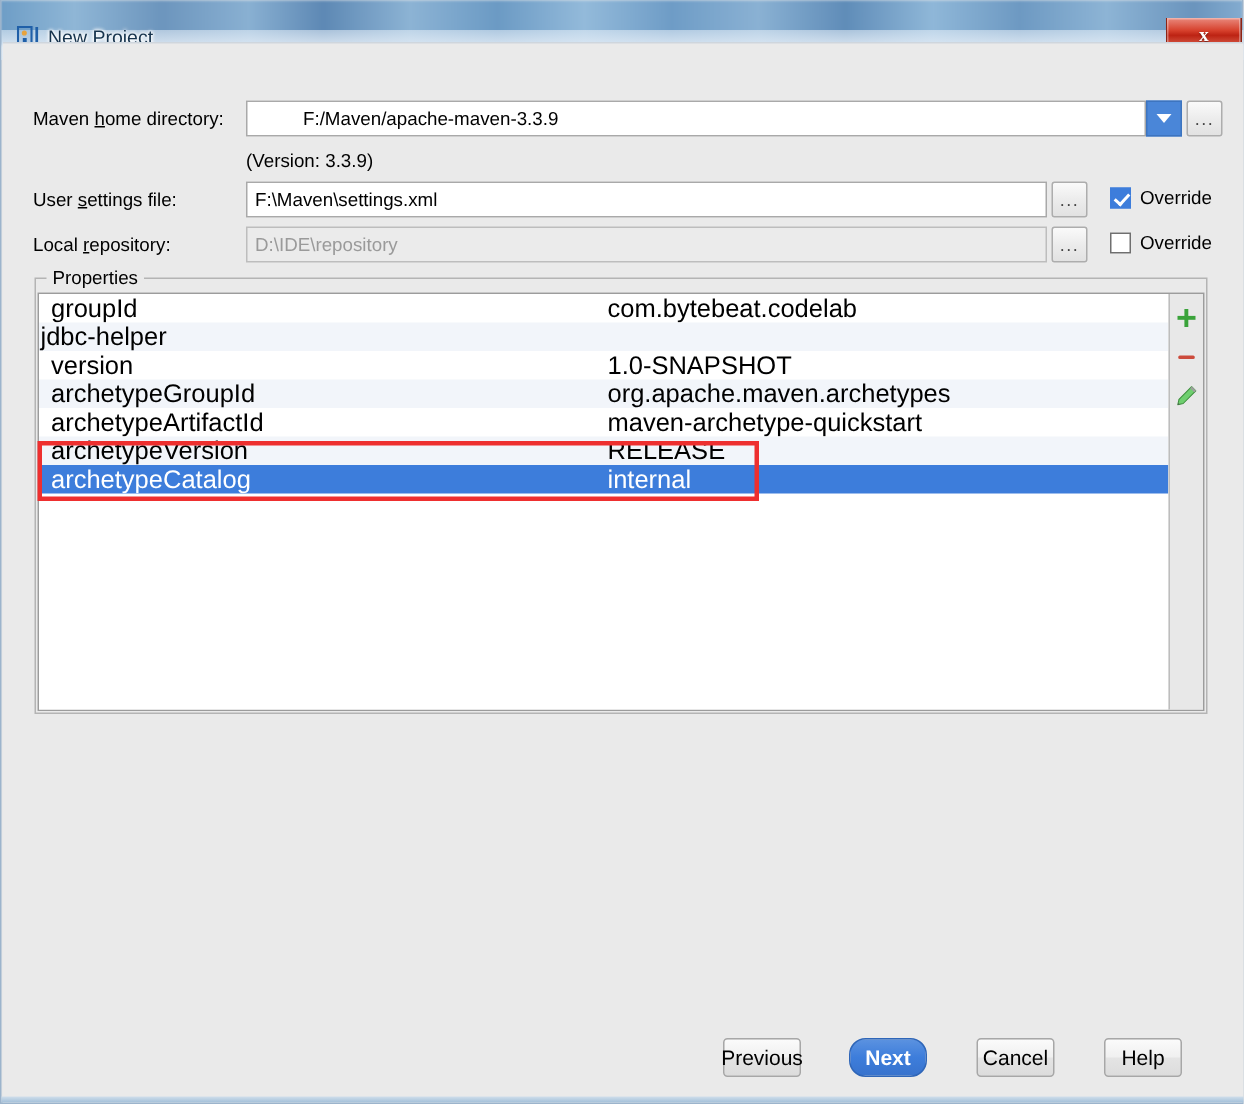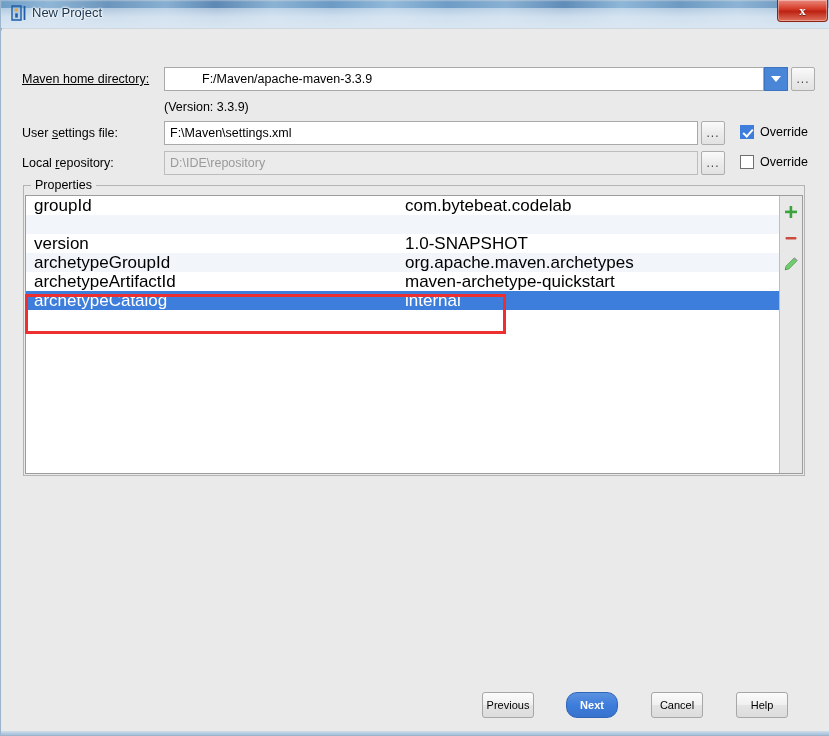--- a/index.html
+++ b/index.html
@@ -39,21 +39,21 @@
     height: 736px;
     box-sizing: border-box;
     border: 1px solid #9cb4cc;
     border-top: none;
     background: transparent;
   }
 
   
   #titlebar {
     position: absolute;
-    left: 0; top: 0;
+    left: 0; top: 12px;
     width: 829px;
     height: 28px;
     box-sizing: border-box;
   }
   #titlebar-fill {
     position: absolute;
     left: 0; top: 8px;
     width: 829px; height: 20px;
     background: linear-gradient(180deg, rgba(232,240,248,0.55) 0%, rgba(226,236,246,0.85) 45%, rgba(222,233,244,0.95) 100%);
   }
@@ -286,21 +286,21 @@
 
   
   .dlg-btn {
     position: absolute;
     box-sizing: border-box;
     height: 26px;
     width: 52px;
     border: 1px solid #a7a7a7;
     border-radius: 3px;
     background: linear-gradient(180deg, #fbfbfb 0%, #f0f0f0 48%, #e4e4e4 52%, #dcdcdc 100%);
-    font-size: 11px;
+    font-size: 14px;
     color: #000;
     display: flex;
     align-items: center;
     justify-content: center;
     cursor: pointer;
     font-family: "Liberation Sans", sans-serif;
   }
   .dlg-btn.default {
     background: linear-gradient(180deg, #5b92e0 0%, #3d7ddb 50%, #3873cd 100%);
     border-color: #2f66b8;
@@ -339,21 +339,21 @@
 
     <span id="title-text">New Project</span>
 
     <div id="close-button">
       <span>x</span>
     </div>
   </div>
 
   <div id="dialog-body">
 
-    <div class="form-label" style="left:20px; top:43px;text-decoration:underline;">
+    <div class="form-label" style="left:20px; top:43px;">
       <span>Maven </span><span class="mn">h</span><span>ome directory:</span>
     </div>
 
     <div class="text-field" style="left:162px; top:38px; width:600px;padding-left:37px;">F:/Maven/apache-maven-3.3.9</div>
 
     <div class="dropdown-btn" style="left:762px; top:38px;">
       <span class="caret"></span>
     </div>
 
     <div class="browse-btn" style="left:789px; top:38px;">...</div>
@@ -389,32 +389,37 @@
     <div id="properties-group"></div>
     <div id="properties-legend">Properties</div>
 
     <div id="properties-inner">
       <div id="table-area">
           <div class="prop-row odd">
             <div class="prop-key">groupId</div>
             <div class="prop-val">com.bytebeat.codelab</div>
           </div>
           <div class="prop-row even">
+            <div class="prop-val">jdbc-helper</div>
           </div>
           <div class="prop-row odd">
             <div class="prop-key">version</div>
             <div class="prop-val">1.0-SNAPSHOT</div>
           </div>
           <div class="prop-row even">
             <div class="prop-key">archetypeGroupId</div>
             <div class="prop-val">org.apache.maven.archetypes</div>
           </div>
           <div class="prop-row odd">
             <div class="prop-key">archetypeArtifactId</div>
             <div class="prop-val">maven-archetype-quickstart</div>
+          </div>
+          <div class="prop-row even">
+            <div class="prop-key">archetypeVersion</div>
+            <div class="prop-val">RELEASE</div>
           </div>
           <div class="prop-row odd selected">
             <div class="prop-key">archetypeCatalog</div>
             <div class="prop-val">internal</div>
           </div>
         </div>
 
       <div id="props-toolbar">
         <span class="tool-icon" style="top:8px;">
           <svg width="16" height="16" viewBox="0 0 16 16">

